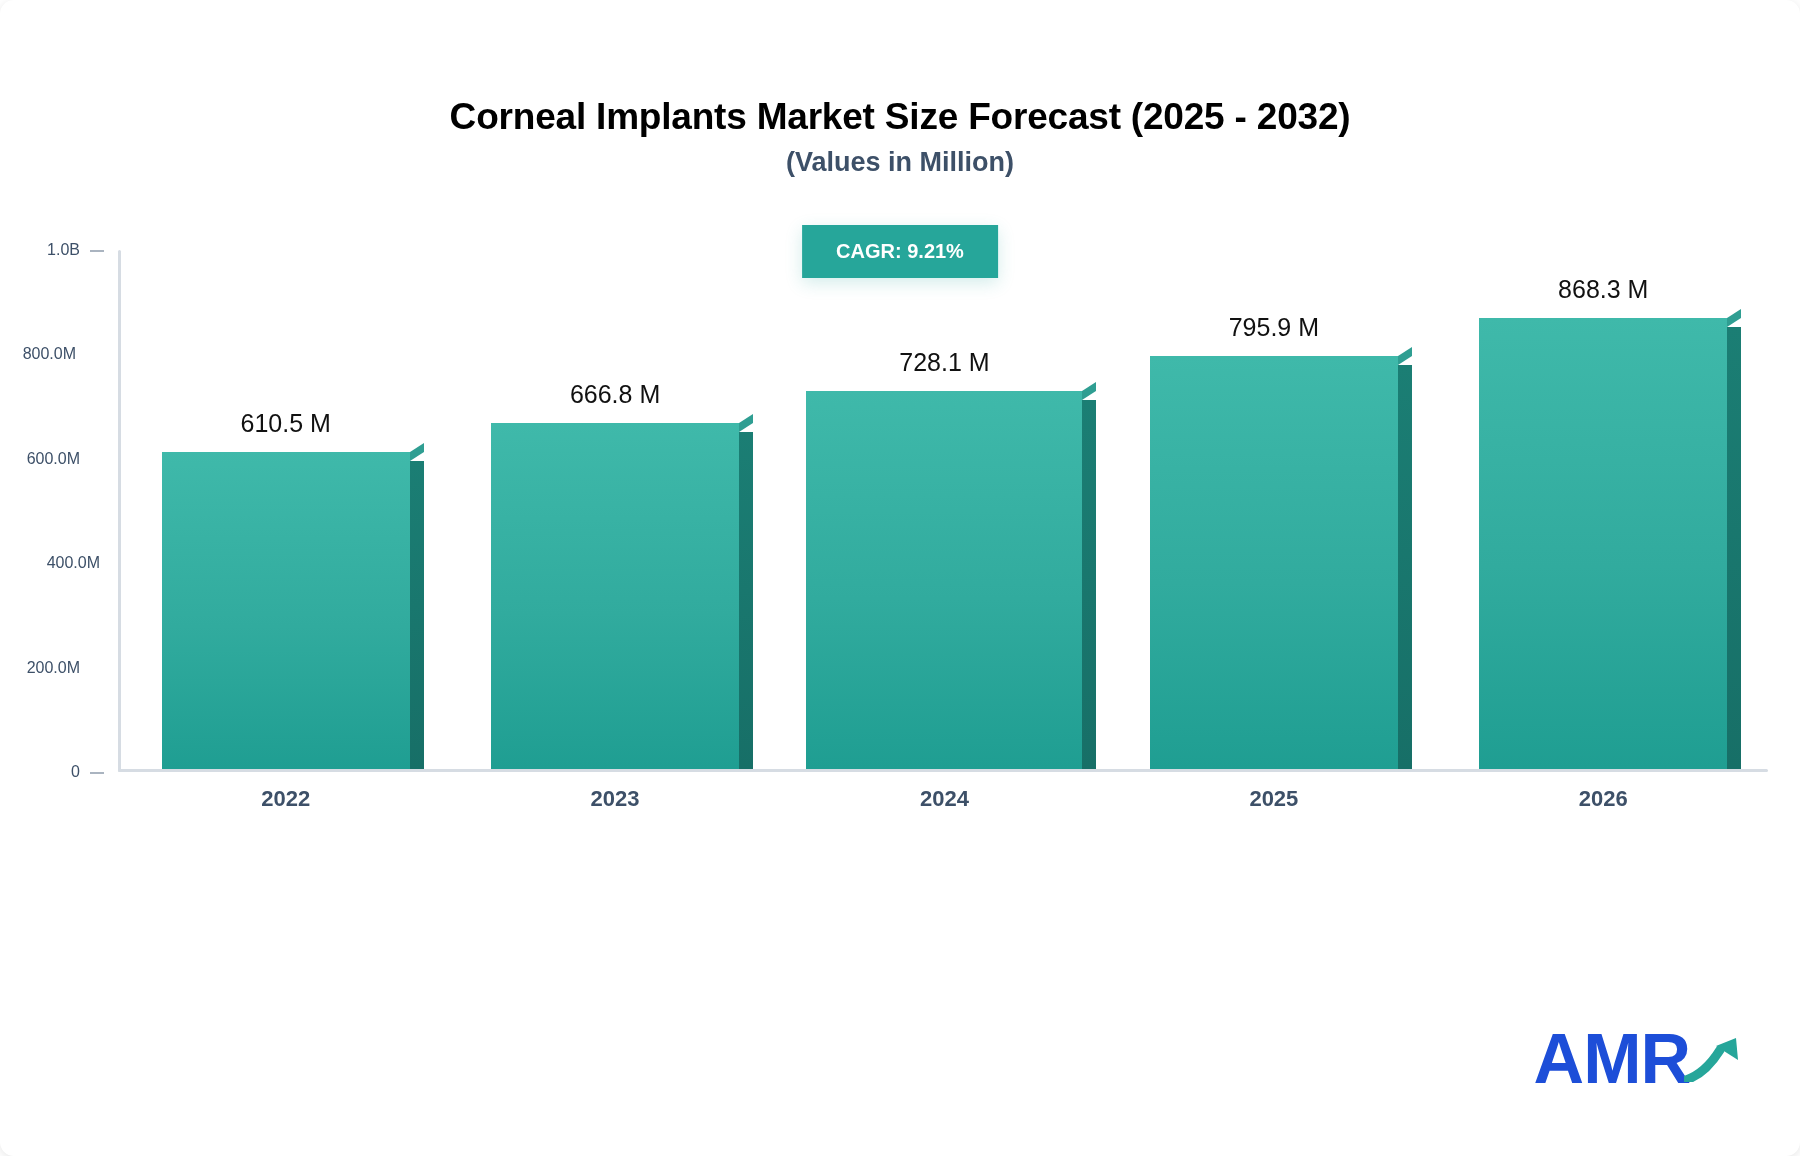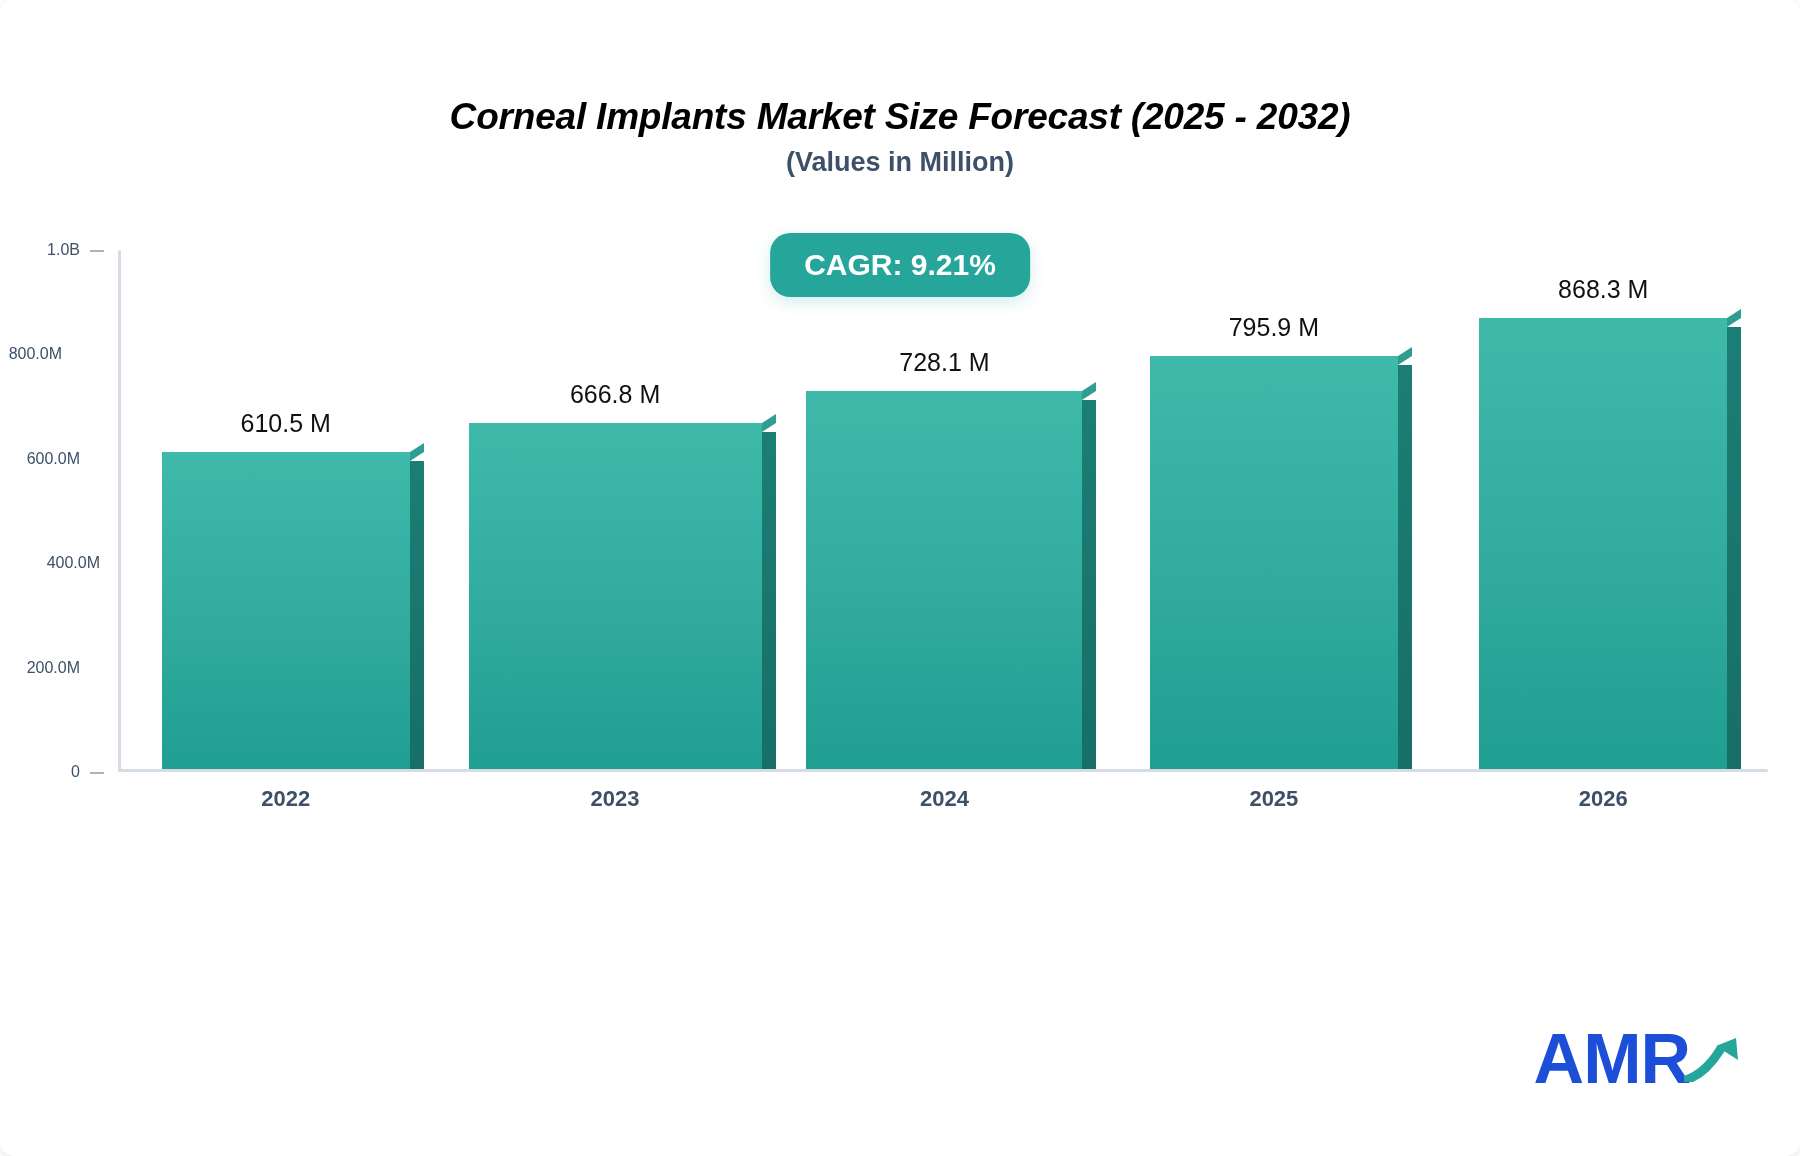--- a/index.html
+++ b/index.html
@@ -30,44 +30,43 @@
   
   .title {
     position: absolute;
     left: 0; right: 0;
     top: 96px;
     text-align: center;
     font-size: 37px;
     font-weight: bold;
     color: #000000;
     letter-spacing: -0.2px;
-    font-style: italic;
   }
   .subtitle {
     position: absolute;
     left: 0; right: 0;
     top: 147px;
     text-align: center;
     font-size: 27px;
     font-weight: bold;
     color: #3d5068;
   }
 
   
   .cagr-badge {
     position: absolute;
     left: 50%;
     transform: translateX(-50%);
-    top: 233px;
+    top: 225px;
     background: #26a69a;
     color: #ffffff;
-    font-size: 30px;
+    font-size: 20px;
     font-weight: bold;
     padding: 15px 34px;
-    border-radius: 20px;
+    border-radius: 0;
     box-shadow: 0 5px 16px rgba(38,166,154,0.20);
     white-space: nowrap;
   }
 
   
   .plot {
     position: absolute;
     left: 118px;
     top: 250px;
     width: 1650px;
@@ -207,21 +206,21 @@
 
   <div class="cagr-badge">CAGR: 9.21%</div>
 
   <div class="plot">
     <div class="axis-y-line"></div>
     <div class="axis-x-line"></div>
 
     <div class="ytick" style="top:0%;">
       <span>1.0B</span><span class="dash"></span>
     </div>
-    <div class="ytick" style="top:20%; padding-right:56px;">
+    <div class="ytick" style="top:20%; padding-right:42px;">
       <span>800.0M</span>
     </div>
     <div class="ytick" style="top:40%; padding-right:38px;">
       <span>600.0M</span>
     </div>
     <div class="ytick" style="top:60%; padding-right:18px;">
       <span>400.0M</span>
     </div>
     <div class="ytick" style="top:80%; padding-right:38px;">
       <span>200.0M</span>
@@ -232,21 +231,21 @@
 
     <div class="bars">
       <div class="bar-slot">
         <div class="bar" style="height:61.05%;">
           <div class="top-face"></div>
           <div class="side"></div>
           <div class="bar-value">610.5 M</div>
         </div>
       </div>
       <div class="bar-slot">
-        <div class="bar" style="height:66.68%;padding-left:45px;">
+        <div class="bar" style="height:66.68%;">
           <div class="top-face"></div>
           <div class="side"></div>
           <div class="bar-value">666.8 M</div>
         </div>
       </div>
       <div class="bar-slot">
         <div class="bar" style="height:72.81%;padding-left:28px;">
           <div class="top-face"></div>
           <div class="side"></div>
           <div class="bar-value">728.1 M</div>

